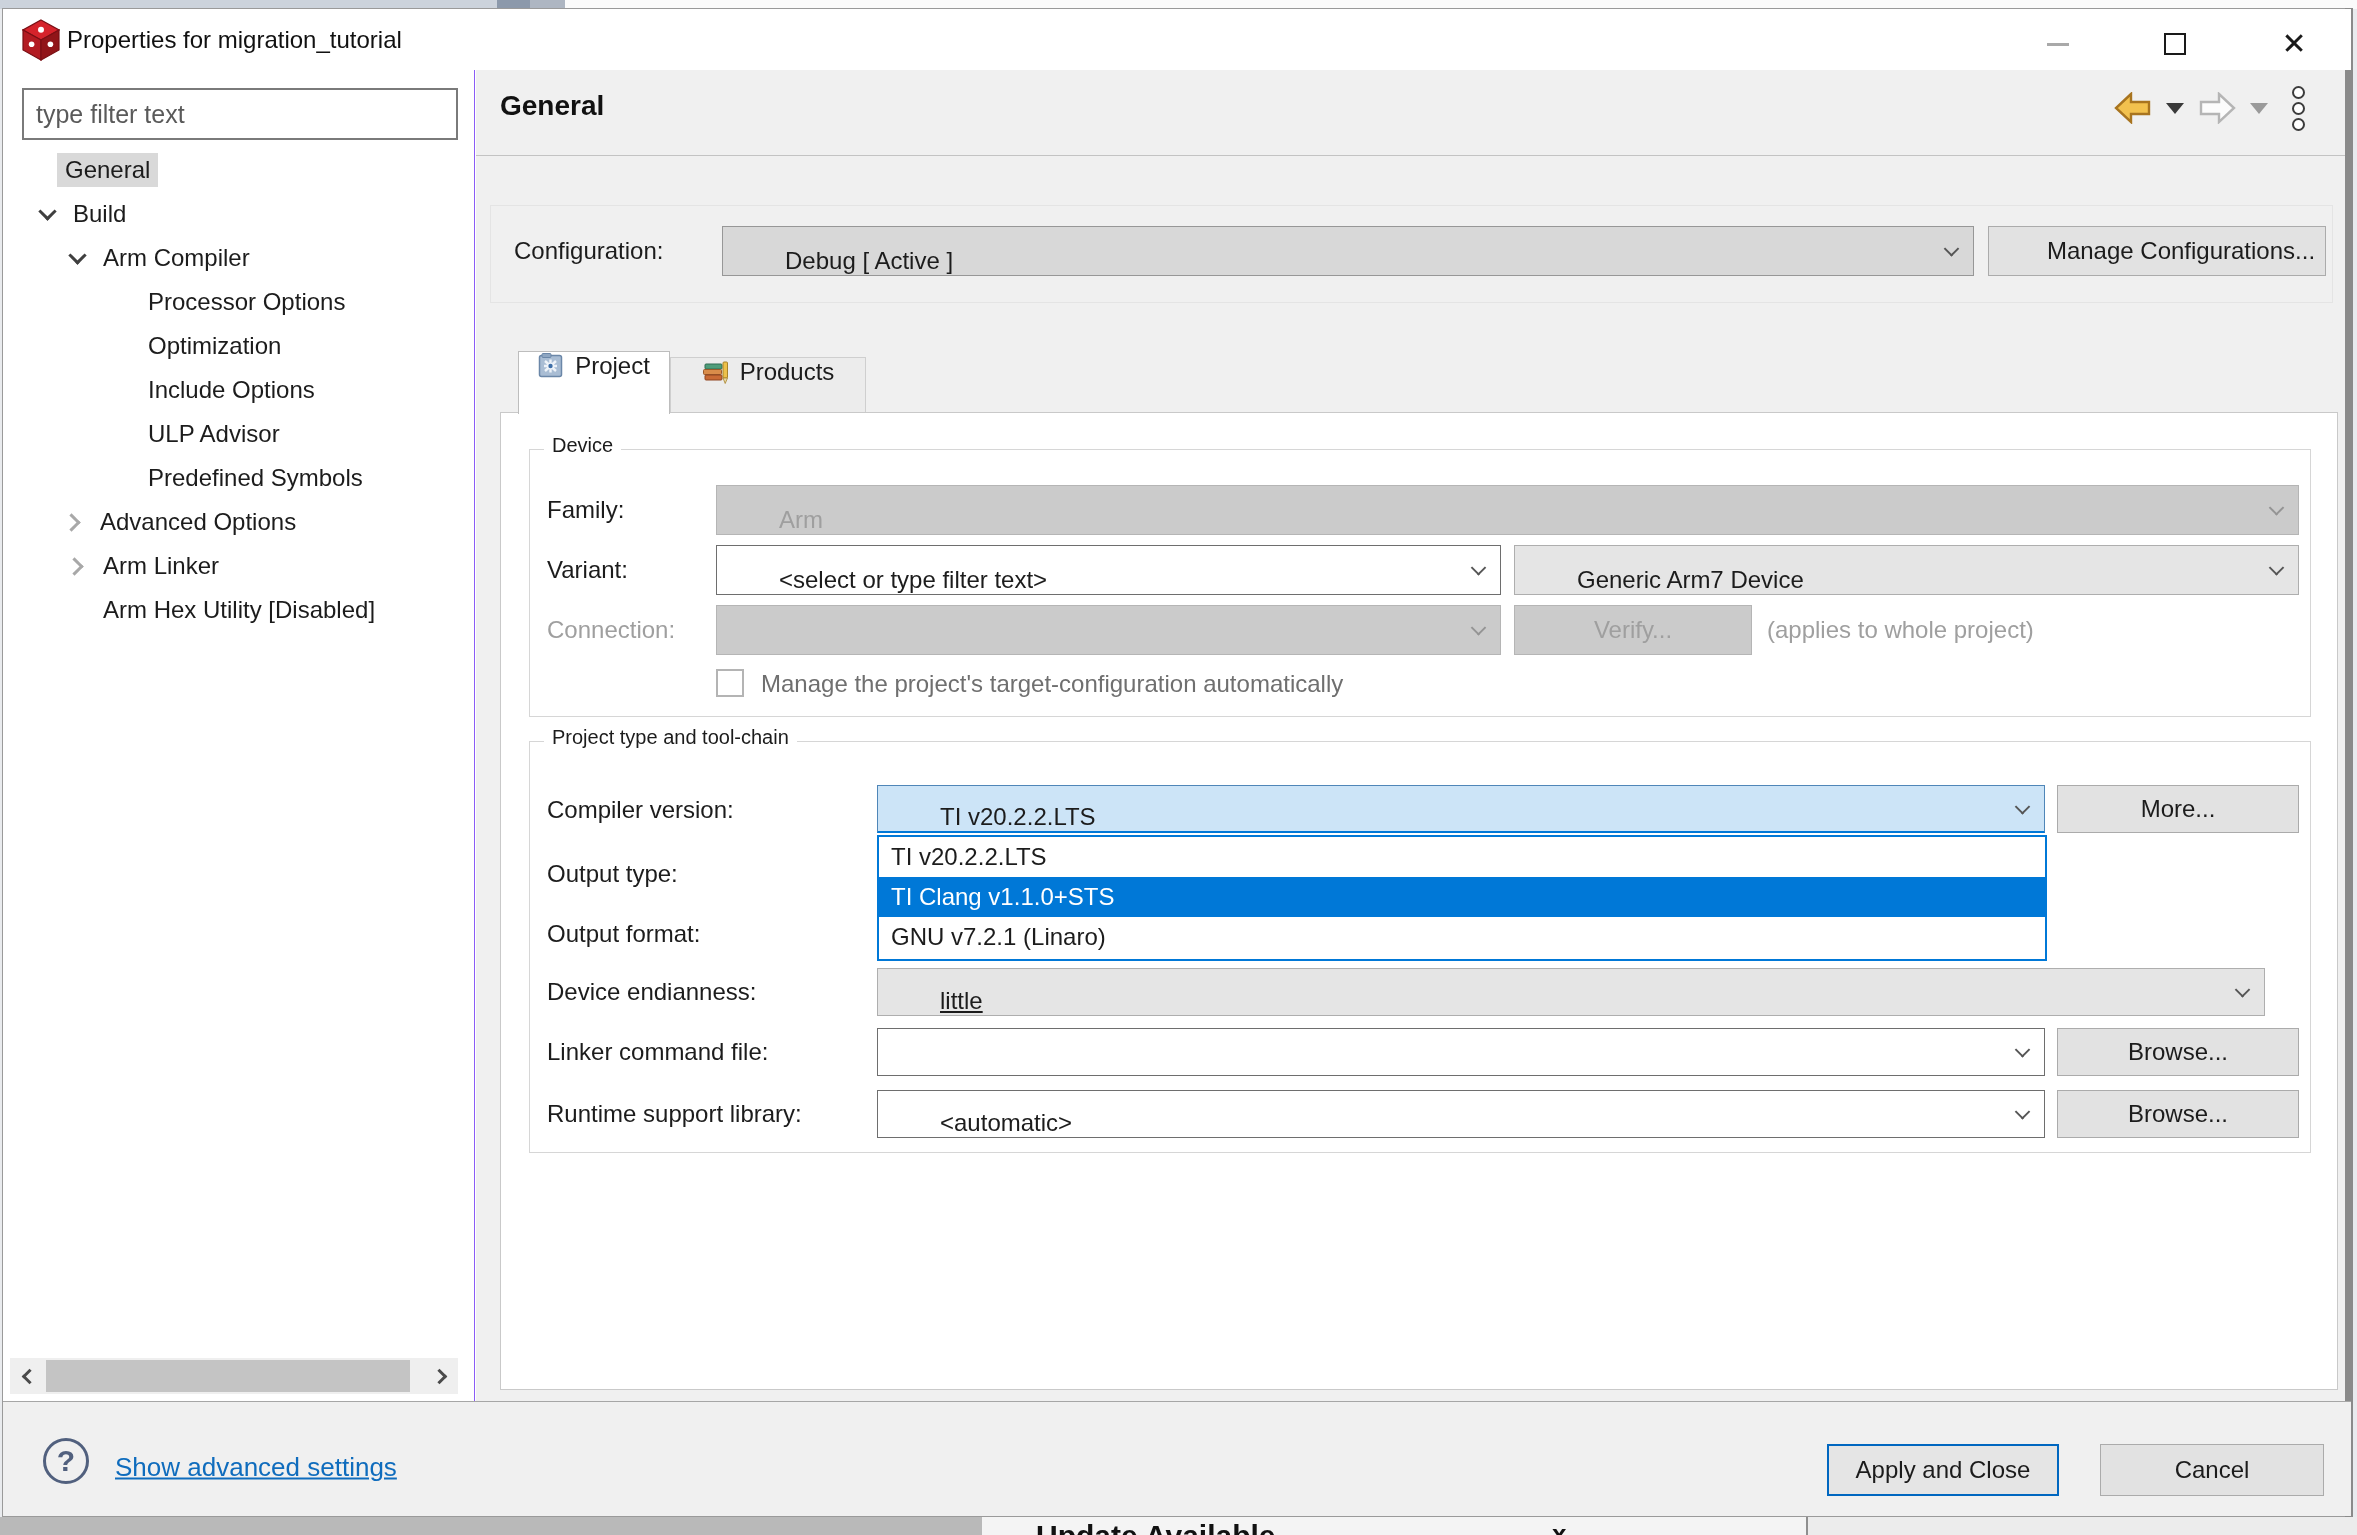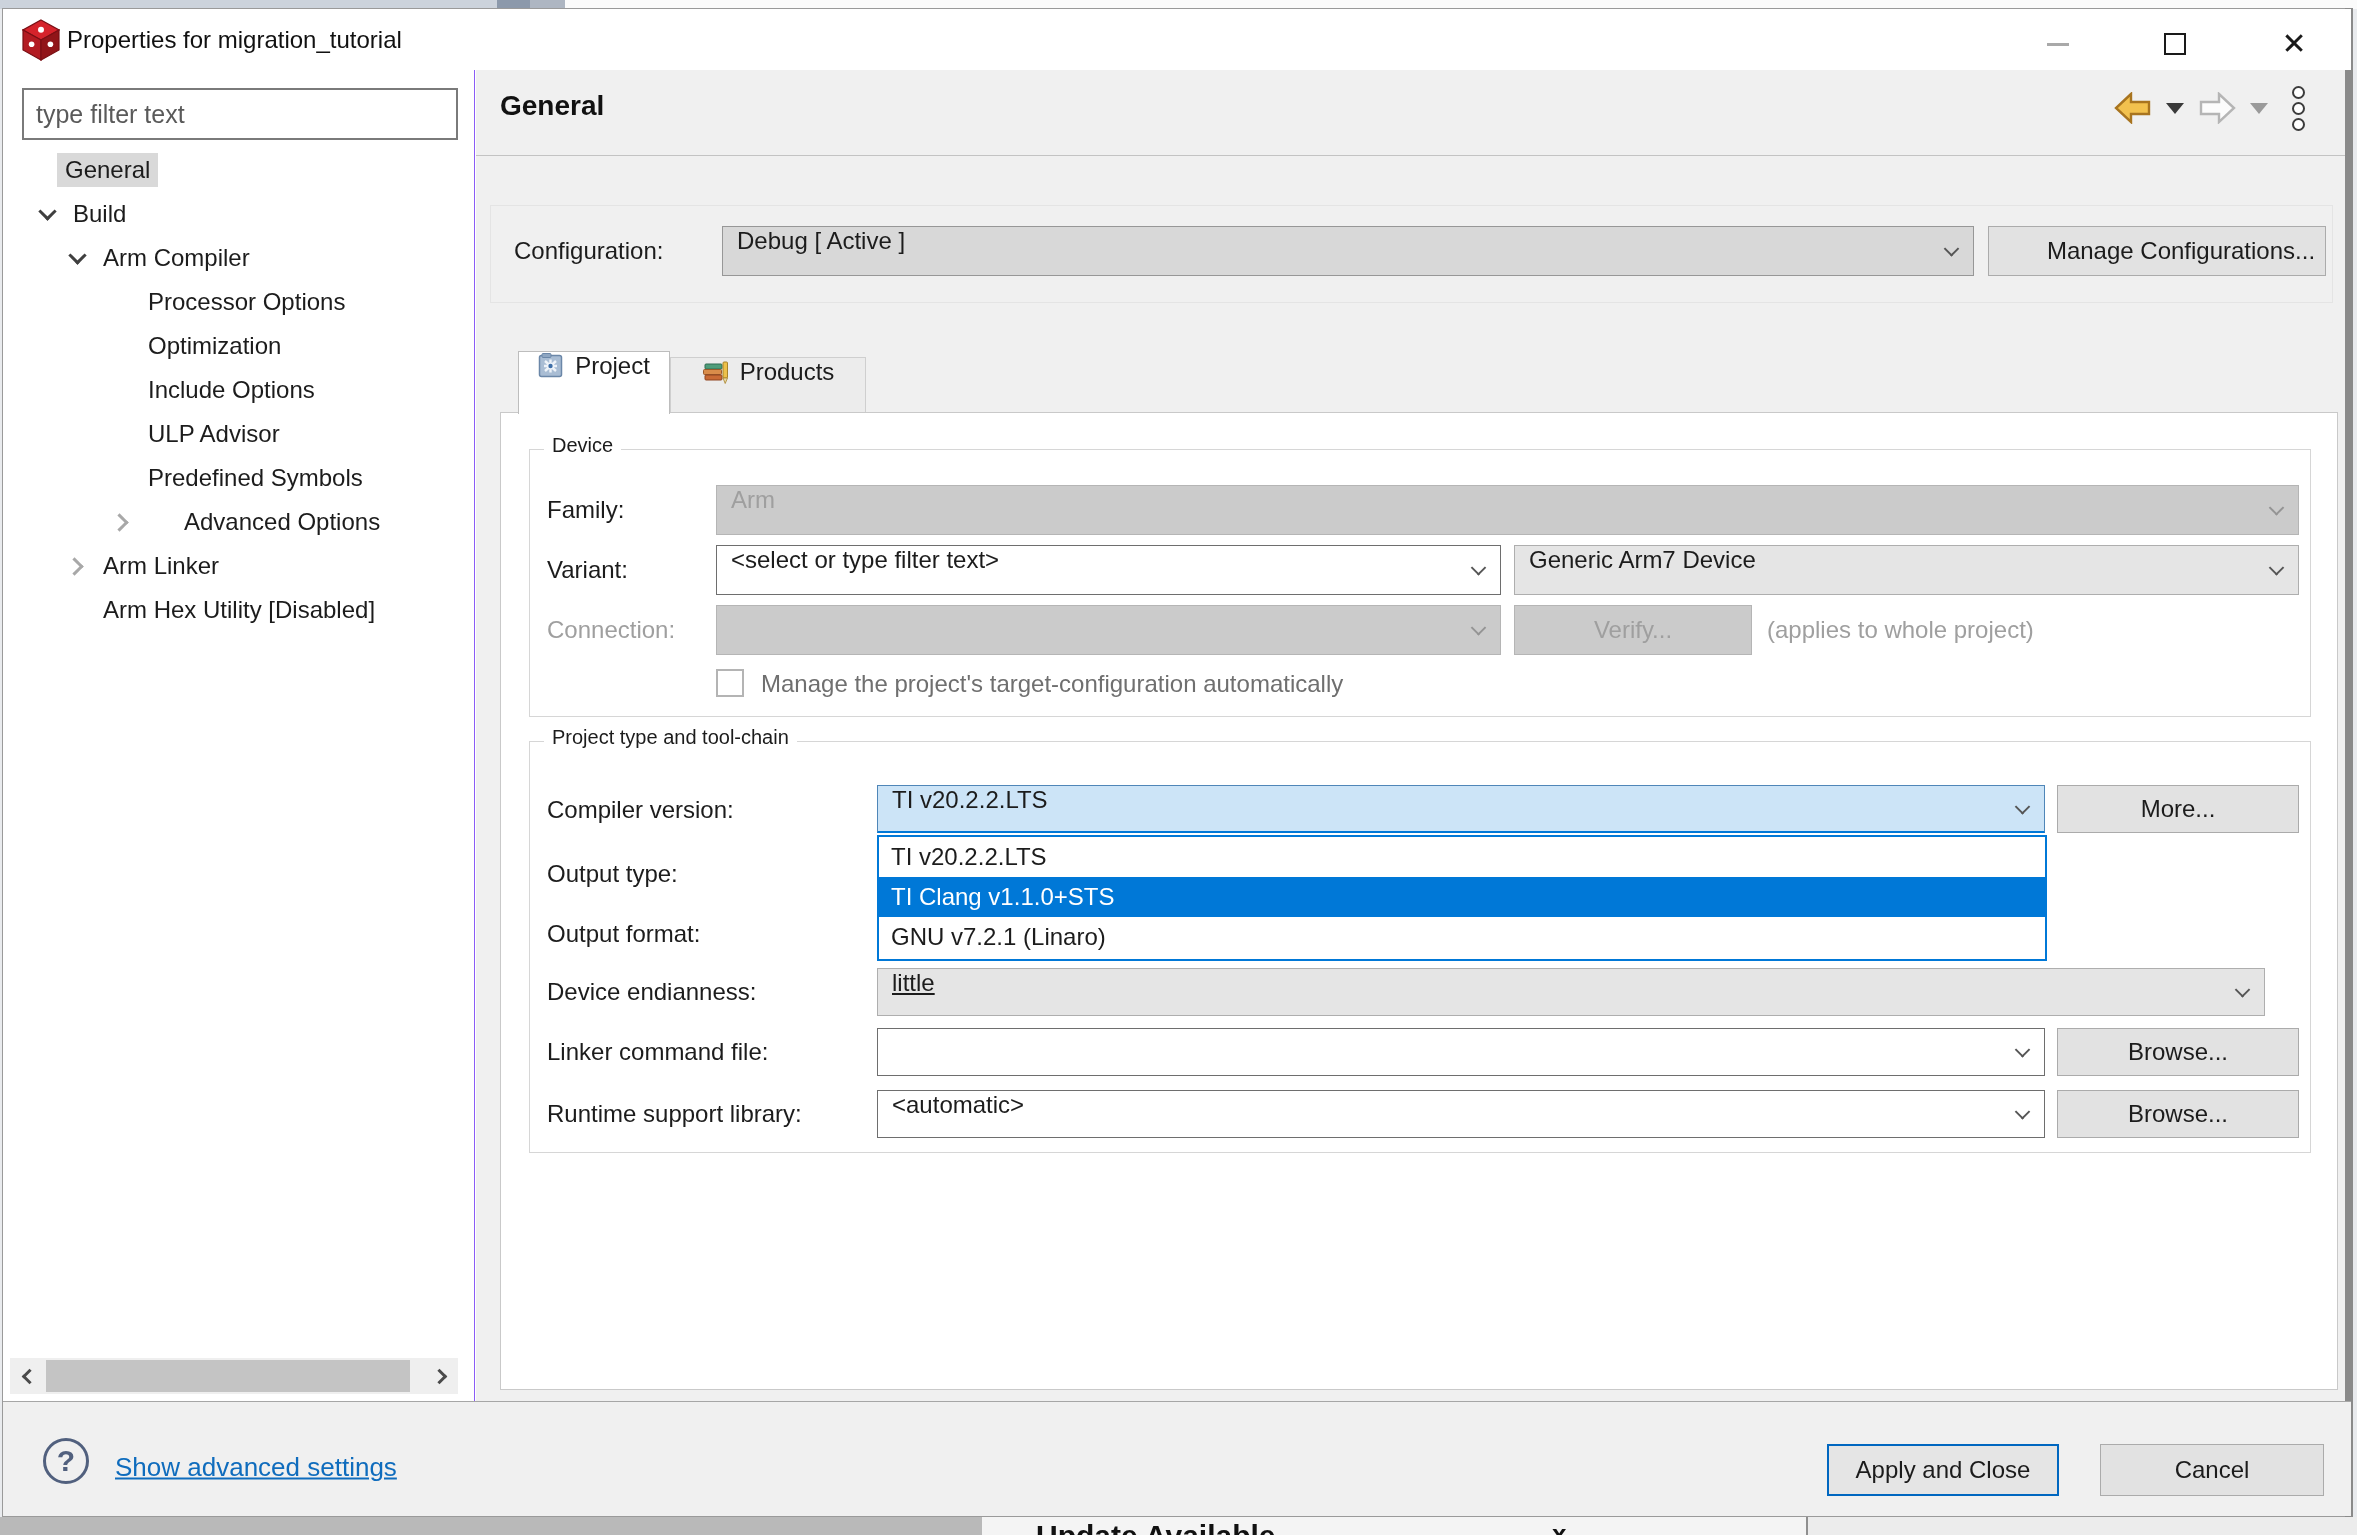--- a/index.html
+++ b/index.html
@@ -61,21 +61,21 @@
   .tri.gray { border-top-color:#9a9a9a; }
   .kebab { display:flex; flex-direction:column; gap:3px; margin-left:10px; }
   .kebab span { width:13px; height:13px; border:2px solid #3c3c3c; border-radius:50%; background:#fff; }
 
   
   .config-panel { position:absolute; left:14px; top:135px; width:1843px; height:98px; border:1px solid #e4e4e4; }
   .flabel { position:absolute; transform:translateY(-50%); font-size:24px; white-space:nowrap; color:#1c1c1c; }
   .flabel.dis { color:#9f9f9f; }
 
   
-  .combo { position:absolute; border:1px solid #979797; background:#d8d8d8; display:flex; align-items:flex-start; }
+  .combo { position:absolute; border:1px solid #979797; background:#d8d8d8; display:flex; align-items:flex-end;padding-left:48px; }
   .combo .ctext { font-size:24px; padding:0 14px; white-space:nowrap; overflow:hidden; }
   .combo .carrow { position:absolute; right:16px; top:50%; width:11px; height:11px; border-right:2px solid #555; border-bottom:2px solid #555; transform:translateY(-70%) rotate(45deg); }
   .combo.white { background:#ffffff; border-color:#6e6e6e; }
   .combo.readonly { background:#e5e5e5; border-color:#aeaeae; }
   .combo.disabled { background:#cbcbcb; border-color:#b5b5b5; }
   .combo.disabled .ctext { color:#9f9f9f; }
   .combo.disabled .carrow { border-color:#949494; }
   .combo.focus { background:#cce4f7; border:1px solid #4f86b8; border-bottom:2px solid #0078d7; }
   .btn { position:absolute; background:#e2e2e2; border:1px solid #ababab; display:flex; align-items:center; justify-content:center; font-size:24px; white-space:nowrap; }
   .btn.disabled { background:#cbcbcb; border-color:#b5b5b5; color:#9f9f9f; }
@@ -184,21 +184,21 @@
       </div>
       <div class="trow" style="padding-left:137px;">
         <span class="lbl">Include Options</span>
       </div>
       <div class="trow" style="padding-left:137px;">
         <span class="lbl">ULP Advisor</span>
       </div>
       <div class="trow" style="padding-left:137px;">
         <span class="lbl">Predefined Symbols</span>
       </div>
-      <div class="trow" style="padding-left:101px;gap:36px;">
+      <div class="trow" style="padding-left:53px;">
         <span class="chevbox">
             <span class="chev right"></span>
           </span>
         <span class="lbl">Advanced Options</span>
       </div>
       <div class="trow" style="padding-left:56px;">
         <span class="chevbox">
             <span class="chev right"></span>
           </span>
         <span class="lbl">Arm Linker</span>

